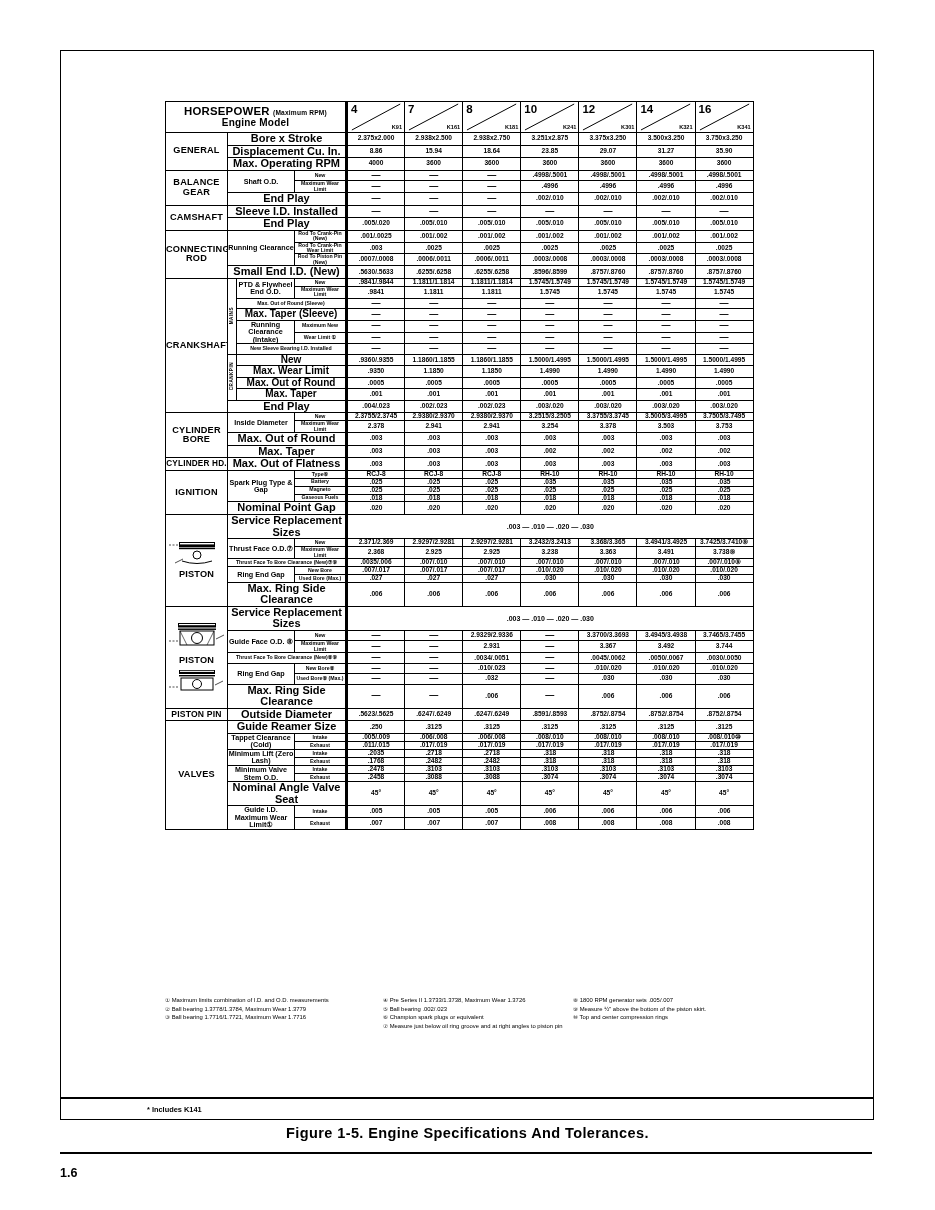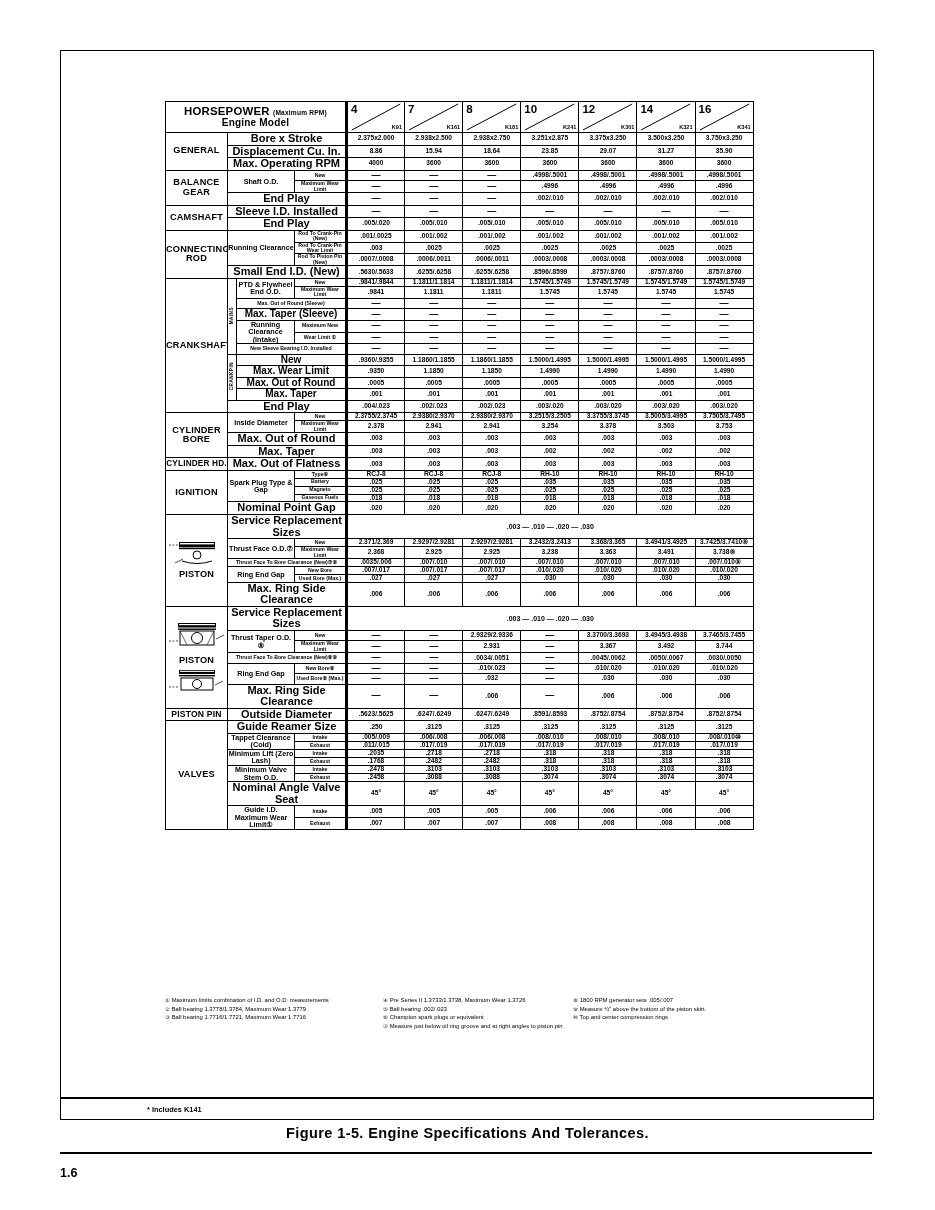--- a/index.html
+++ b/index.html
@@ -598,21 +598,21 @@
                     <circle cx="30" cy="16" r="4.5" fill="none" stroke="#000" stroke-width="1"></circle>
                     <line x1="2" y1="19" x2="12" y2="19" stroke="#000" stroke-width="0.7" stroke-dasharray="2,1.5"></line>
                     <line x1="48" y1="17" x2="56" y2="13" stroke="#000" stroke-width="0.7"></line>
                   </svg>
                 </div>
               </td>
               <td colspan="3" class="wide3">Service Replacement Sizes</td>
               <td colspan="7" class="val first" style="font-size: 7px;">.003 — .010 — .020 — .030</td>
             </tr>
             <tr>
-              <td rowspan="2" colspan="2" class="sub1">Thrust Taper O.D. ⑧</td>
+              <td rowspan="2" colspan="2" class="sub1">Guide Face O.D. ⑧</td>
               <td class="sub2">New</td>
               <td class="val first dash">—</td>
               <td class="val dash">—</td>
               <td class="val">2.9329/2.9336</td>
               <td class="val dash">—</td>
               <td class="val">3.3700/3.3693</td>
               <td class="val">3.4945/3.4938</td>
               <td class="val">3.7465/3.7455</td>
             </tr>
             <tr>

